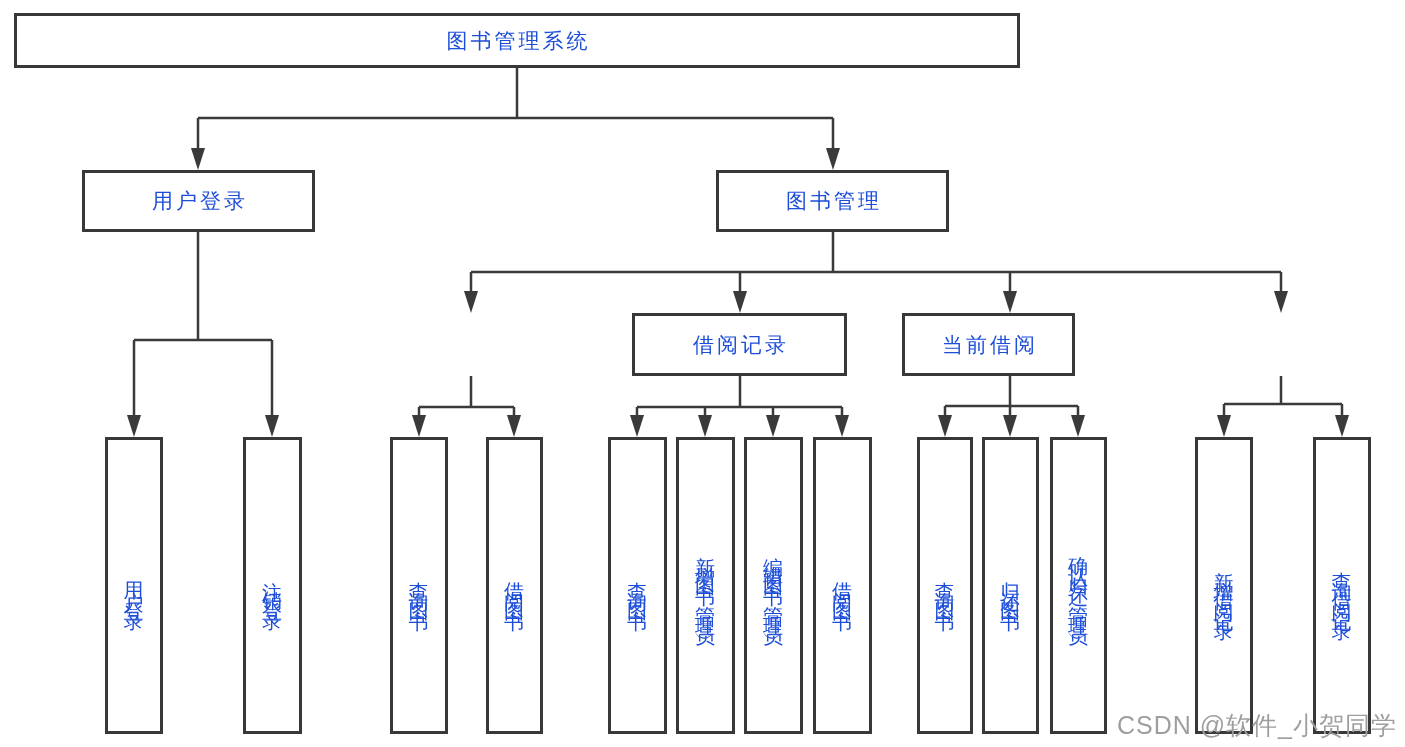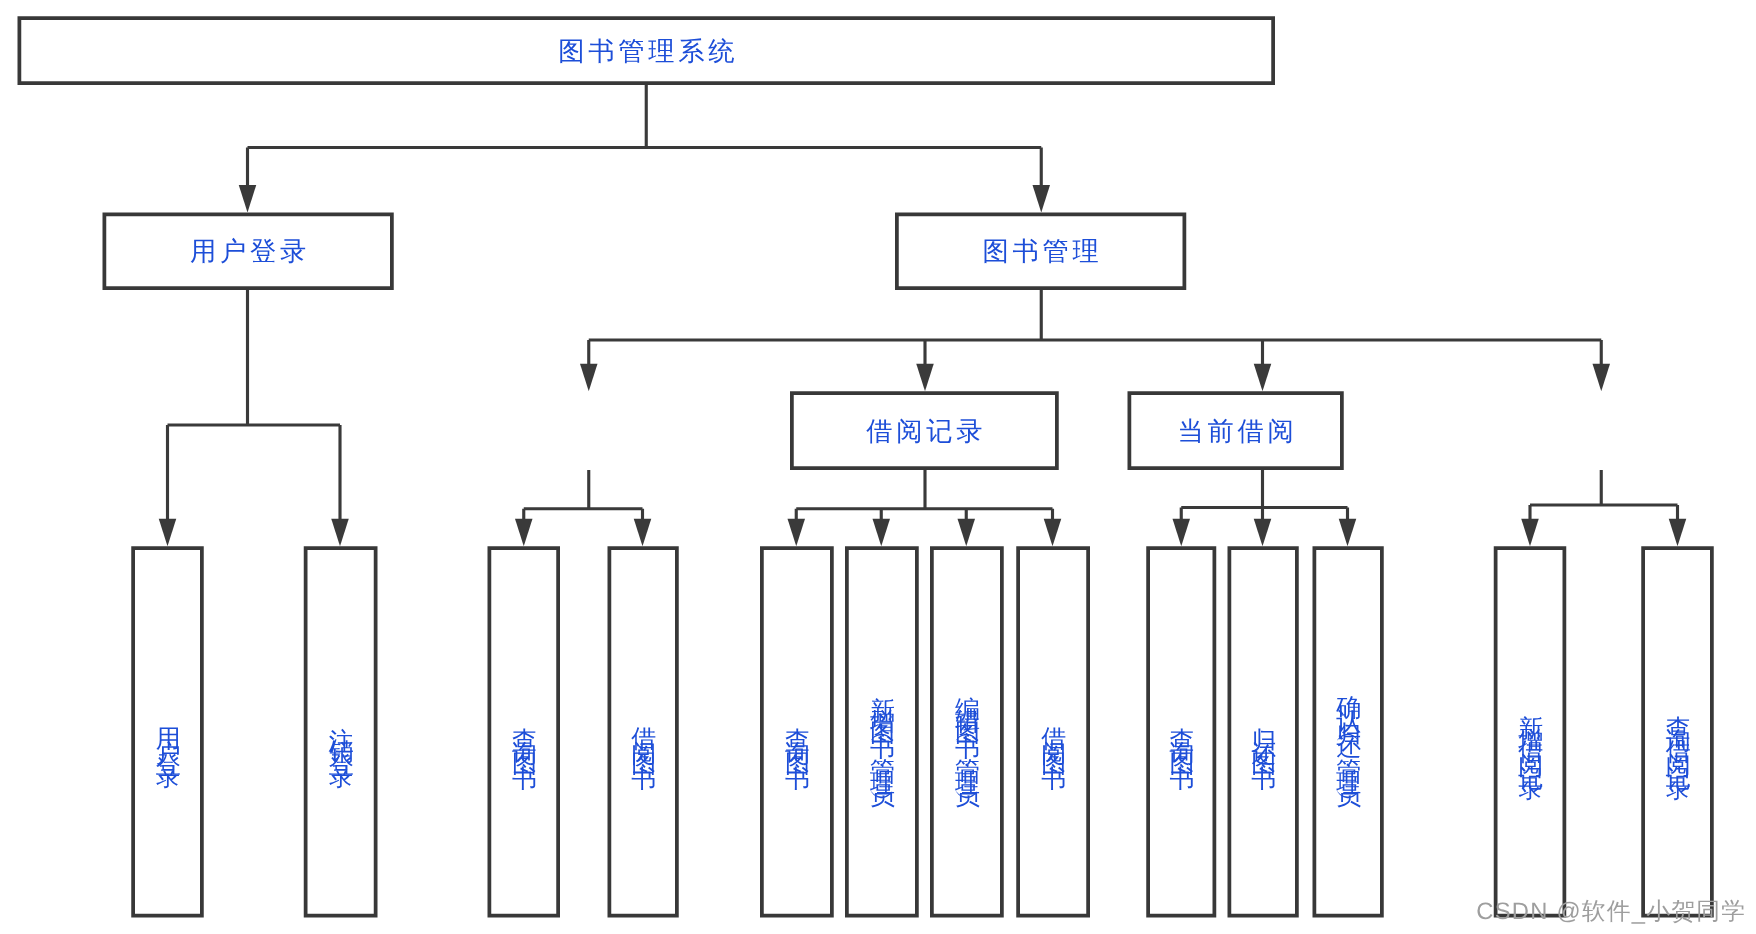--- a/index.html
+++ b/index.html
@@ -44,21 +44,21 @@
   #v6 {left:676px; width:59px;}
   #v7 {left:744px; width:59px;}
   #v8 {left:813px; width:59px;}
   #v9 {left:917px; width:56px;}
   #v10{left:982px; width:57px;}
   #v11{left:1050px;width:57px;}
   #v12{left:1195px;width:58px;}
   #v13{left:1313px;width:58px;}
   #watermark{
     position:absolute;right:8px;bottom:5px;
-    font-size:19px;color:#9e9e9e;letter-spacing:1px;
+    font-size:25px;color:#9e9e9e;letter-spacing:1px;
     white-space:nowrap;
   }
 </style>
 </head>
 <body>
 
 <div id="stage">
 
   <svg id="wires" viewBox="0 0 1405 747" xmlns="http://www.w3.org/2000/svg">
     <path fill="none" stroke="#3a3a3a" stroke-width="2.5" d="M517 68 V118 M198 118 H833 M198 118 V150 M833 118 V150

